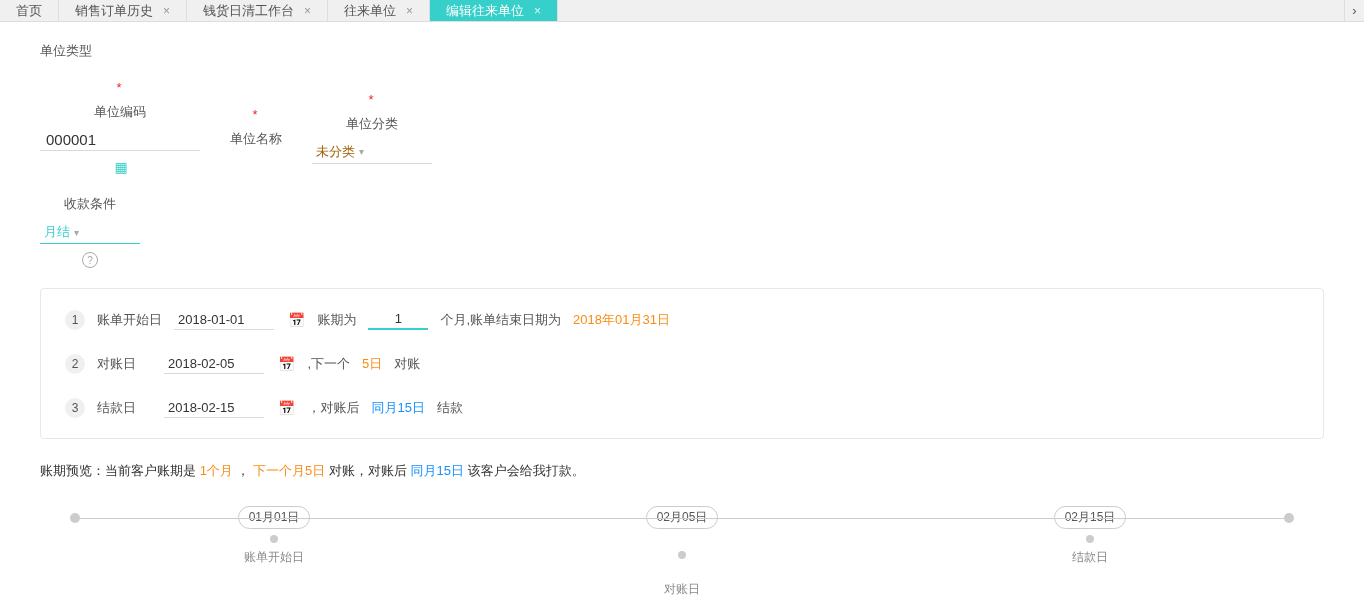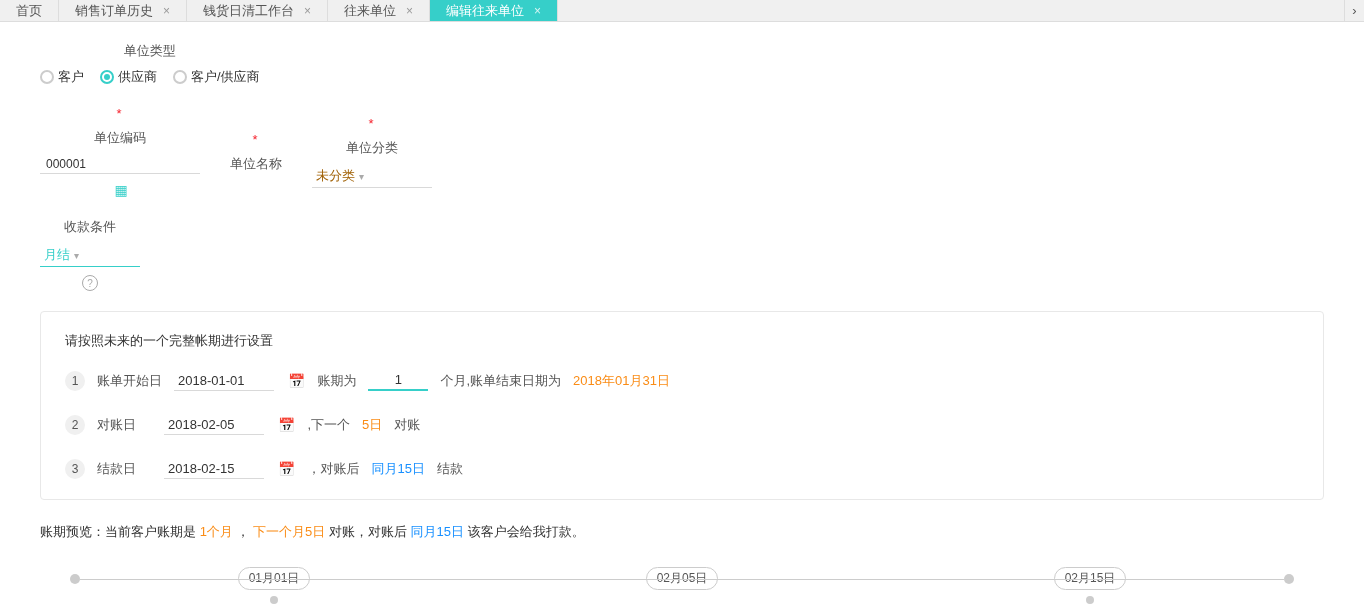--- a/index.html
+++ b/index.html
@@ -110,21 +110,21 @@
       border-radius: 50%;
       background: #36cfc9;
     }
 
     
     .form-input {
       border: none;
       border-bottom: 1px solid #d9d9d9;
       outline: none;
       padding: 2px 6px;
-      font-size: 12px;
+      font-size: 15px;
       color: #333;
       background: transparent;
       width: 160px;
     }
     .form-input.wide { width: 220px; }
 
     .calendar-icon {
       color: #36cfc9;
       cursor: pointer;
       font-size: 14px;
@@ -267,34 +267,20 @@
   <div class="tab-expand">
     <span>›</span>
   </div>
 </div>
 
 <div class="main-content">
 
   <div class="form-row">
     <div class="form-group">
       <span class="form-label">单位类型</span>
-      <div class="radio-group">
-        <label class="radio-item">
-          <div class="radio-circle"></div>
-          <span>客户</span>
-        </label>
-        <label class="radio-item">
-          <div class="radio-circle checked"></div>
-          <span>供应商</span>
-        </label>
-        <label class="radio-item">
-          <div class="radio-circle"></div>
-          <span>客户/供应商</span>
-        </label>
-      </div>
     </div>
   </div>
 
   <div class="form-row">
     <div class="form-group">
       <span class="required-star">*</span>
       <span class="form-label">单位编码</span>
       <input class="form-input" value="000001" style="">
       <span class="calendar-icon">▦</span>
     </div>
@@ -319,21 +305,20 @@
         <span class="select-value">月结</span>
         <span class="select-arrow">▾</span>
       </div>
       <div class="help-icon">
         <span>?</span>
       </div>
     </div>
   </div>
 
   <div class="period-box">
-    <div class="period-title">请按照未来的一个完整帐期进行设置</div>
 
     <div class="period-row">
       <div class="period-num">1</div>
       <span class="period-field-label">账单开始日</span>
       <input class="period-date-input" value="2018-01-01" style="">
       <span class="calendar-icon">📅</span>
       <span class="period-text">账期为</span>
       <input class="period-months-input" value="1" style="">
       <span class="period-text">个月,账单结束日期为</span>
       <span class="highlight-orange">2018年01月31日</span>

